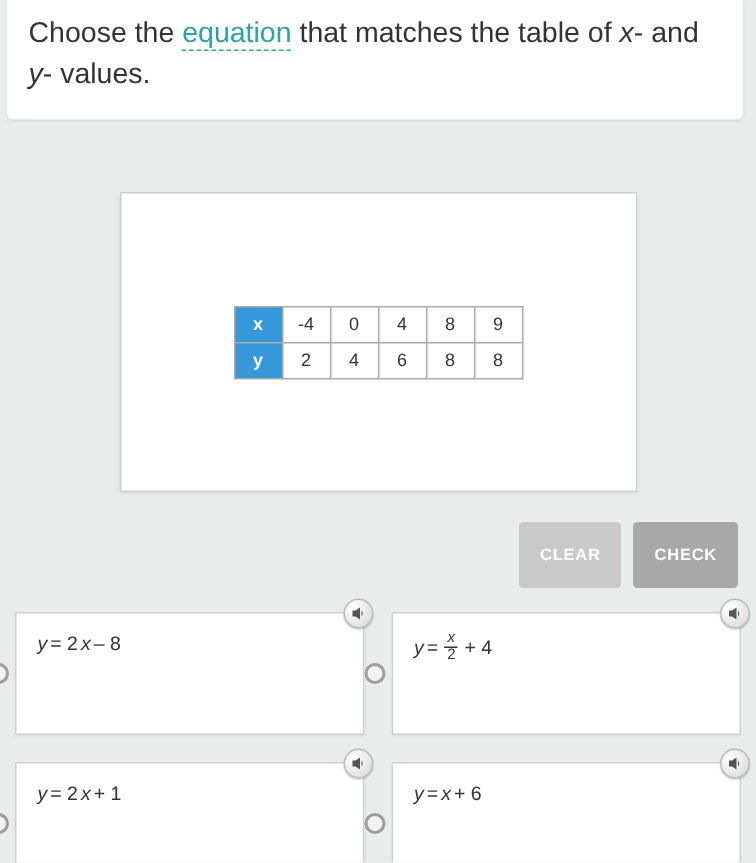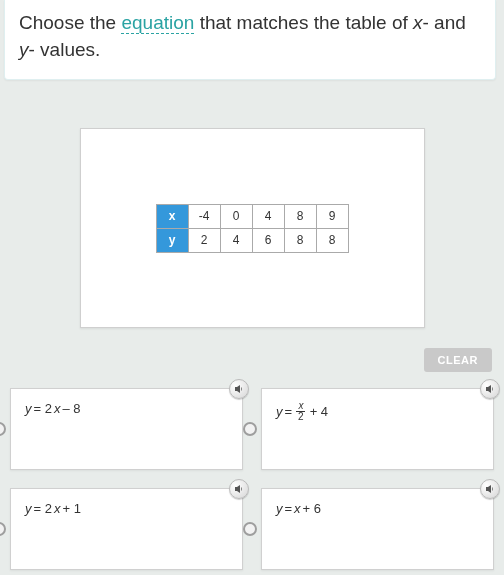--- a/index.html
+++ b/index.html
@@ -55,21 +55,21 @@
     font-weight: bold;
     font-style: normal;
   }
   .btn-row {
     display: flex;
     justify-content: flex-end;
     gap: 8px;
     padding: 20px 12px 10px 0;
   }
   .btn {
-    padding: 6px 14px;
+    padding: 16px 14px;
     border-radius: 3px;
     font-size: 11px;
     font-weight: bold;
     letter-spacing: 0.5px;
     cursor: pointer;
     border: none;
     color: #fff;
   }
   .btn-clear { background: #c9c9c9; }
   .btn-check { background: #a8a8a8; }
@@ -162,20 +162,21 @@
       <td>6</td>
       <td>8</td>
       <td>8</td>
     </tr>
   </tbody>
     </table>
 </div>
 
 <div class="btn-row">
   <button class="btn btn-clear">CLEAR</button>
+  <button class="btn btn-check">CHECK</button>
 </div>
 
 <div class="choices">
 
   <div class="choice">
     <div class="radio"></div>
     <div class="audio-btn">
       <svg viewBox="0 0 10 10">
           <path d="M1 3h2l3-2v8l-3-2H1z M7 3c1 .5 1 3.5 0 4"></path>
         </svg>

